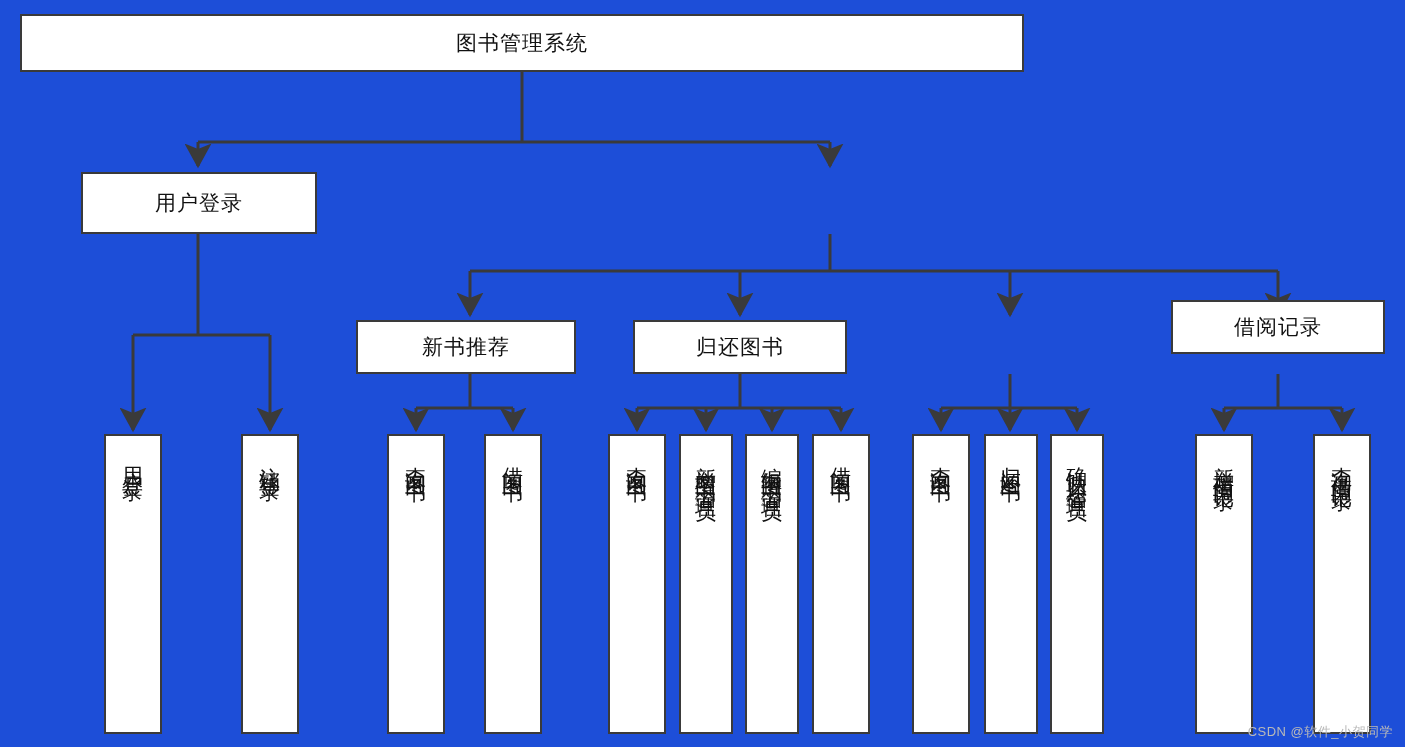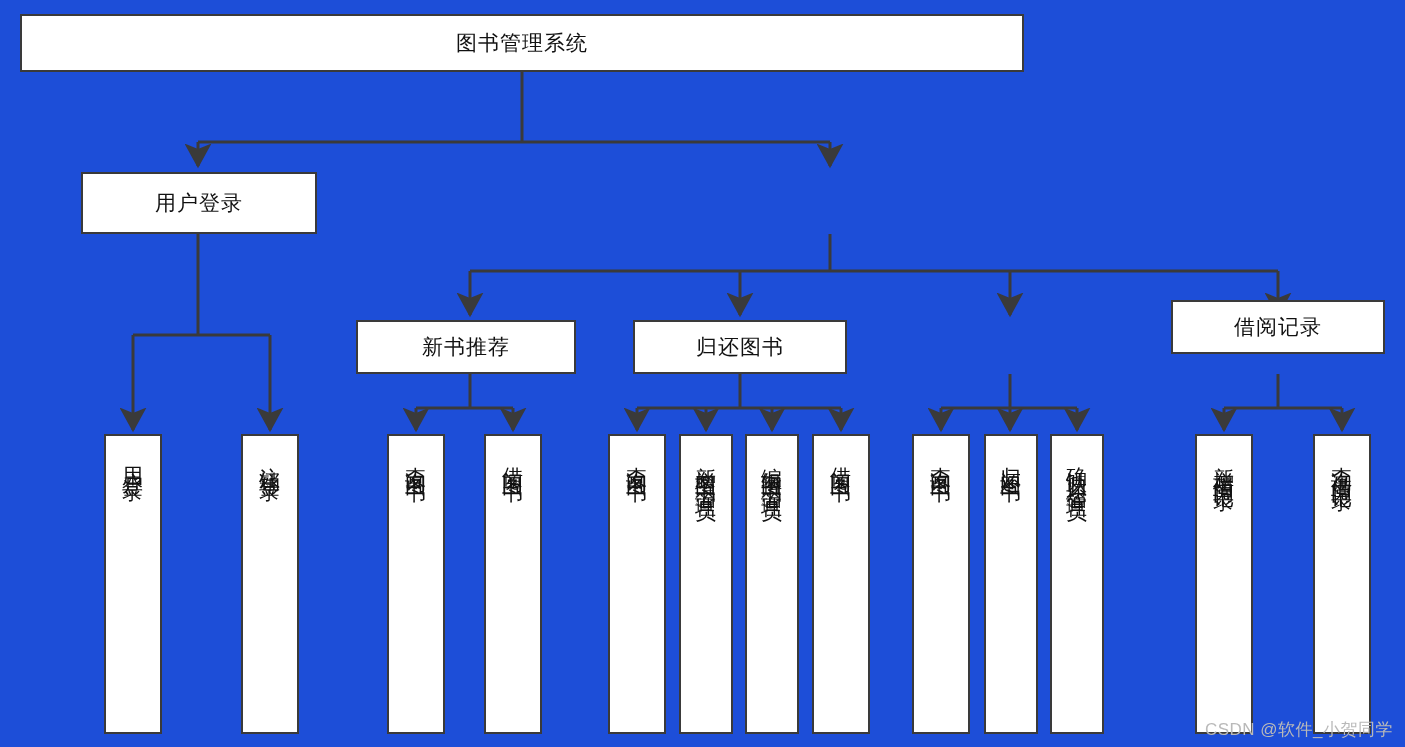--- a/index.html
+++ b/index.html
@@ -53,21 +53,21 @@
     writing-mode: vertical-rl;
     text-orientation: upright;
     letter-spacing: 5px;
     line-height: 1;
     white-space: nowrap;
   }
   #watermark {
     position: absolute;
     right: 12px;
     bottom: 6px;
-    font-size: 17px;
+    font-size: 13px;
     color: #b9b9b9;
     letter-spacing: 0.5px;
     white-space: nowrap;
     user-select: none;
   }
 </style>
 </head>
 <body>
 
 <div id="diagram-root">

